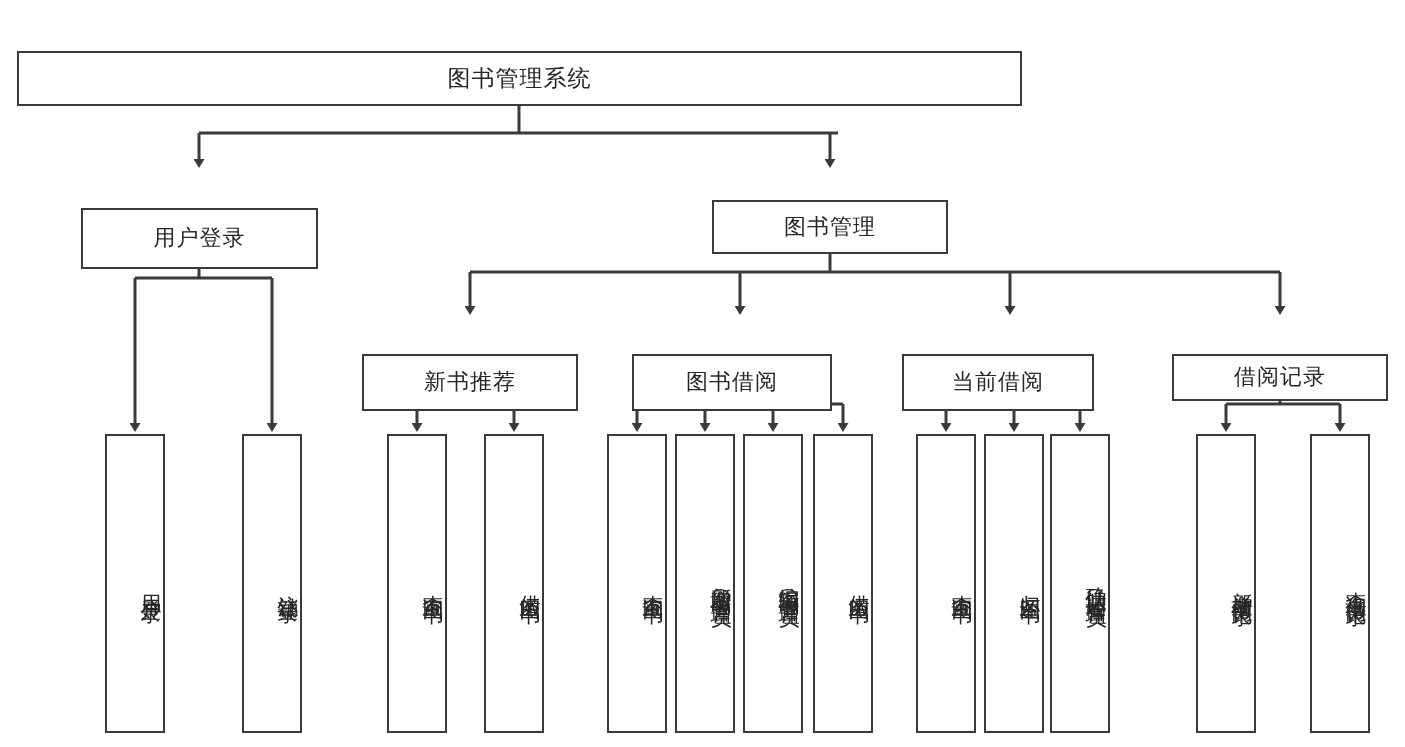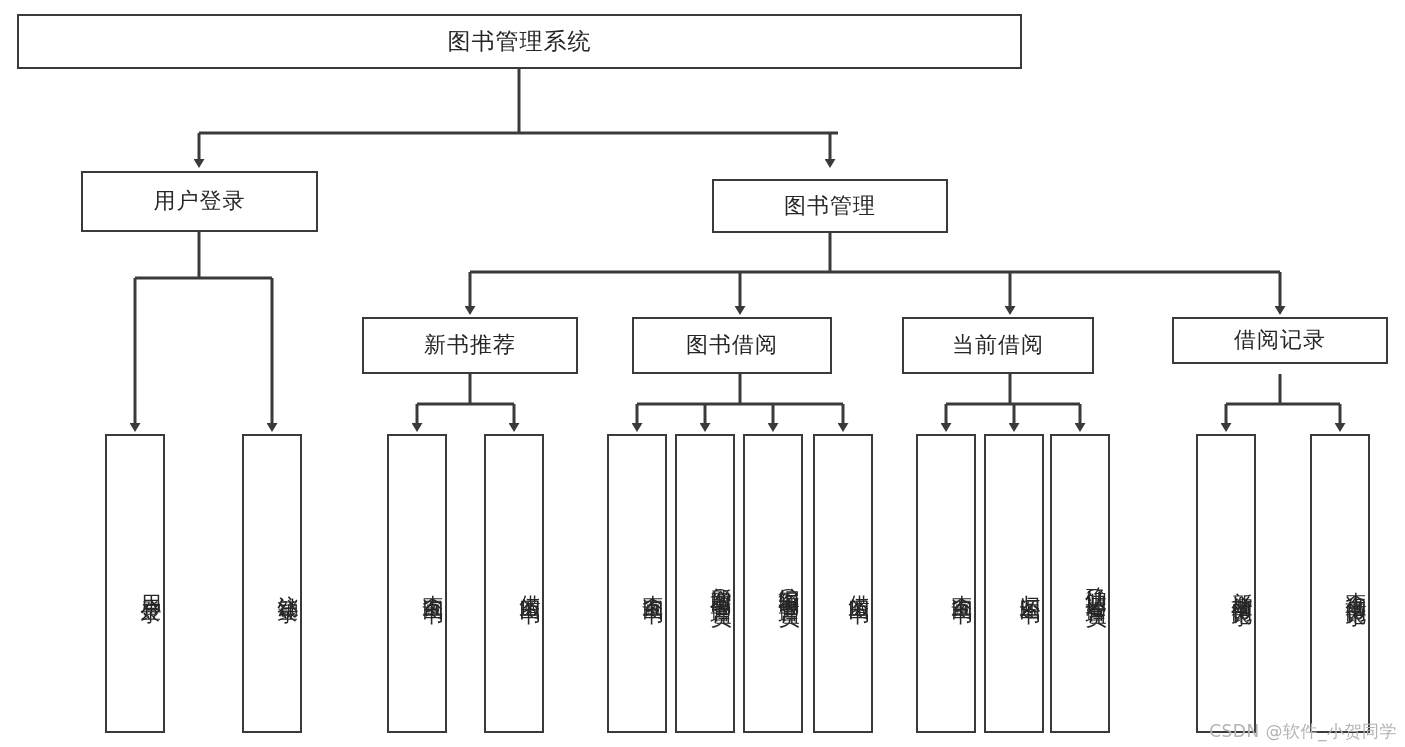--- a/index.html
+++ b/index.html
@@ -32,20 +32,21 @@
     display: flex;
     align-items: center;
     justify-content: center;
     color: #262626;
     z-index: 2;
   }
   .node.horiz {
     font-size: 22px;
     letter-spacing: 1px;
     line-height: 1.2;
+    margin-top: 37px;
   }
   .node.root {
     font-size: 23px;
   }
   .node.vert {
     writing-mode: vertical-rl;
     text-orientation: upright;
     font-size: 21px;
     letter-spacing: 3px;
     line-height: 1.15;
@@ -124,21 +125,21 @@
     </g>
   </svg>
 
   <div class="node horiz root" style="left:17px; top:14px; width:1005px; height:55px;">
     <span>图书管理系统</span>
   </div>
 
   <div class="node horiz" style="left:81px; top:171px; width:237px; height:61px;">
     <span>用户登录</span>
   </div>
-  <div class="node horiz" style="left:712px; top:179px; width:236px; height:54px;">
+  <div class="node horiz" style="left:712px; top:163px; width:236px; height:54px;">
     <span>图书管理</span>
   </div>
 
   <div class="node horiz" style="left:362px; top:317px; width:216px; height:57px;">
     <span>新书推荐</span>
   </div>
   <div class="node horiz" style="left:632px; top:317px; width:200px; height:57px;">
     <span>图书借阅</span>
   </div>
   <div class="node horiz" style="left:902px; top:317px; width:192px; height:57px;">
@@ -181,15 +182,14 @@
   <div class="node vert" style="left:1050px; top:434px; width:60px; height:299px;">
     <span class="vtext">确认归还（管理员）</span>
   </div>
   <div class="node vert" style="left:1196px; top:434px; width:60px; height:299px;">
     <span class="vtext">新增借阅记录</span>
   </div>
   <div class="node vert" style="left:1310px; top:434px; width:60px; height:299px;">
     <span class="vtext">查询借阅记录</span>
   </div>
 
-  <div class="watermark">CSDN @软件_小贺同学</div>
 
 </div>
 
 </body></html>

